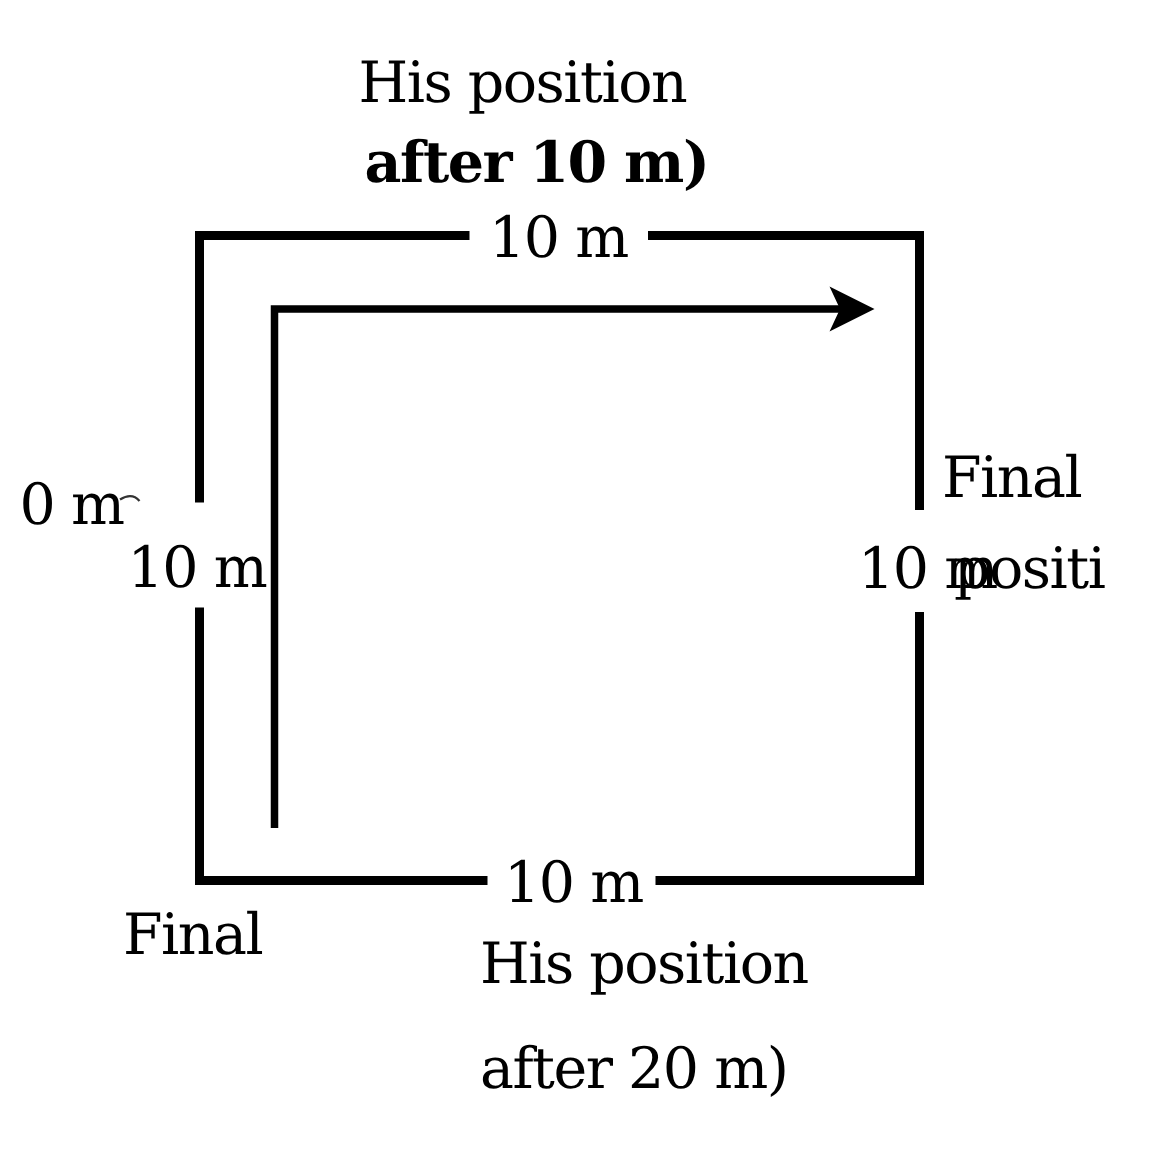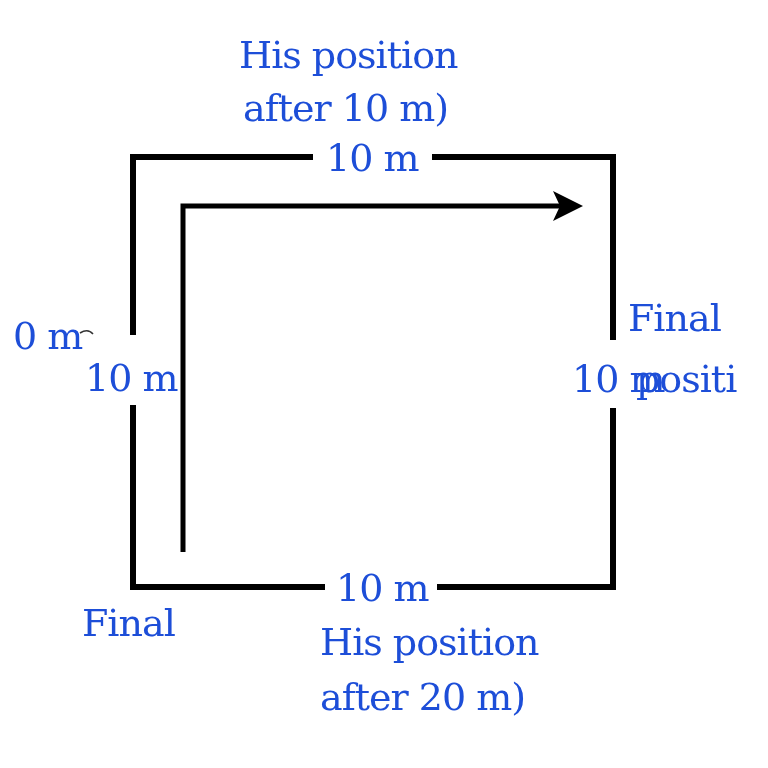--- a/index.html
+++ b/index.html
@@ -1,20 +1,20 @@
 <!DOCTYPE html>
 <html><head>
 <meta charset="utf-8">
 <style>
   html, body { margin:0; padding:0; background:#ffffff; }
   body { width:768px; height:768px; position:relative; overflow:hidden;
          font-family:"DejaVu Serif", "Liberation Serif", serif; color:#111; }
   svg { position:absolute; left:0; top:0; }
   .lbl { position:absolute; font-family:"DejaVu Serif","Liberation Serif",serif;
-         font-size:38px; line-height:44px; white-space:nowrap; color:#1d4ed8; letter-spacing:-1px; }
+         font-size:38px; line-height:44px; white-space:nowrap; color:#000000; letter-spacing:-1px; }
 </style>
 </head>
 <body>
 
 <svg width="768" height="768" viewBox="0 0 768 768">
 
   <g stroke="#000" stroke-width="6" fill="none">
 
     <polyline points="133,335 133,157 313,157"></polyline>
     <polyline points="432,157 613,157 613,340"></polyline>
@@ -29,26 +29,26 @@
 
   <g>
     <polyline points="183,552 183,206 560,206" stroke="#000" stroke-width="5" fill="none"></polyline>
     <polygon points="583,206 553,191 560,206 553,221" fill="#000"></polygon>
   </g>
 
   <path d="M80,333 Q88,328 93,334" stroke="#333" stroke-width="1.5" fill="none"></path>
 </svg>
 
 <div class="lbl" style="left:239px;top:33px;">His position</div>
-<div class="lbl" style="left:243px;top:86px;">after 10 m)</div>
+<div class="lbl" style="left:243px;top:86px;font-weight:bold;">after 10 m)</div>
 <div class="lbl" style="left:326px;top:136px;">10 m</div>
 
 <div class="lbl" style="left:13px;top:314px;">0 m</div>
 <div class="lbl" style="left:85px;top:356px;">10 m</div>
 
 <div class="lbl" style="left:628px;top:296px;">Final</div>
 <div class="lbl" style="left:636px;top:357px;">positi</div>
 <div class="lbl" style="left:572px;top:357px;">10 m</div>
 
 <div class="lbl" style="left:336px;top:566px;">10 m</div>
 <div class="lbl" style="left:82px;top:601px;">Final</div>
 <div class="lbl" style="left:320px;top:620px;">His position</div>
-<div class="lbl" style="left:320px;top:675px;">after 20 m)</div>
+<div class="lbl" style="left:320px;top:690px;">after 20 m)</div>
 
 </body></html>

